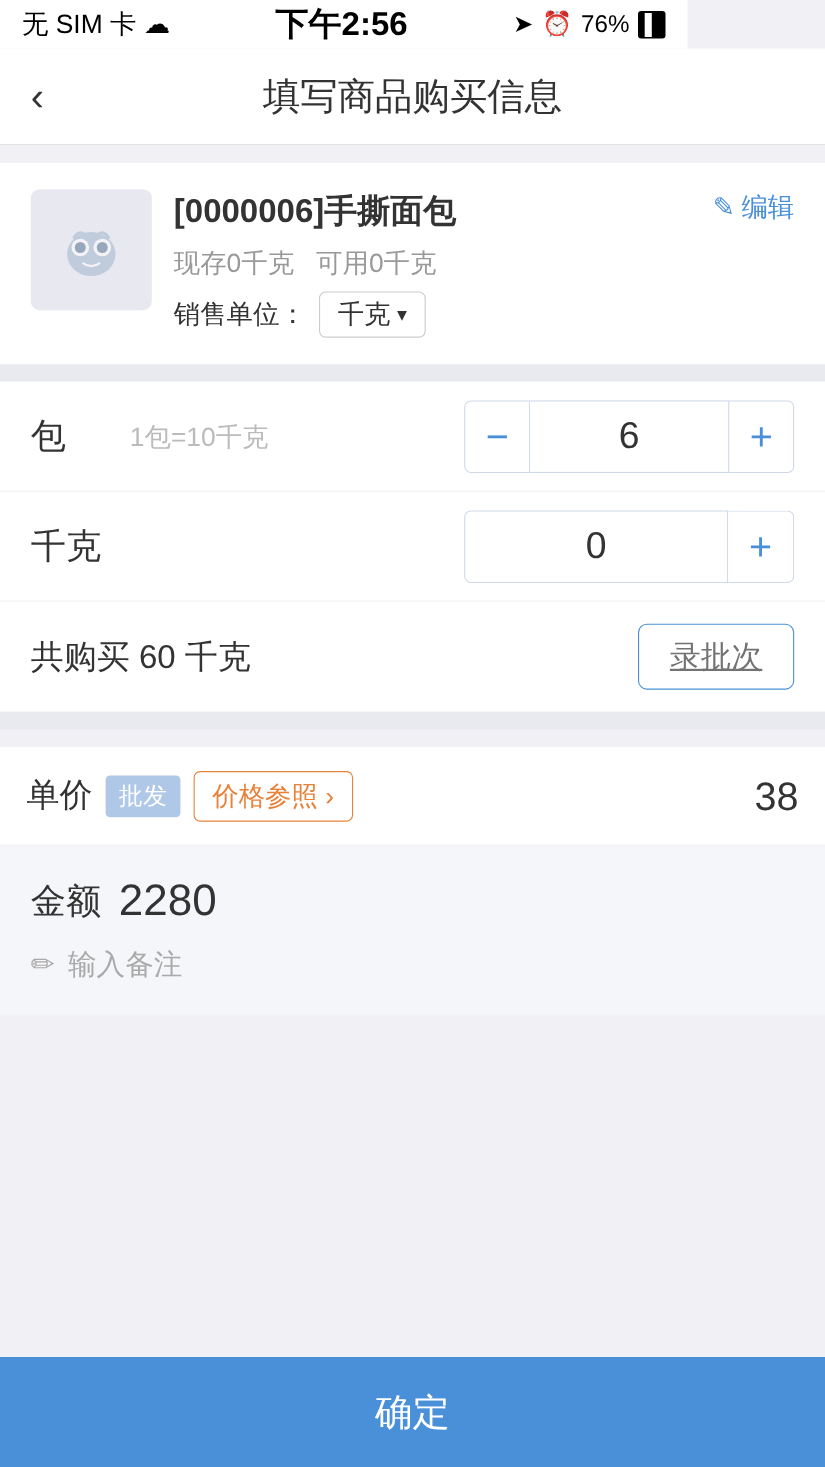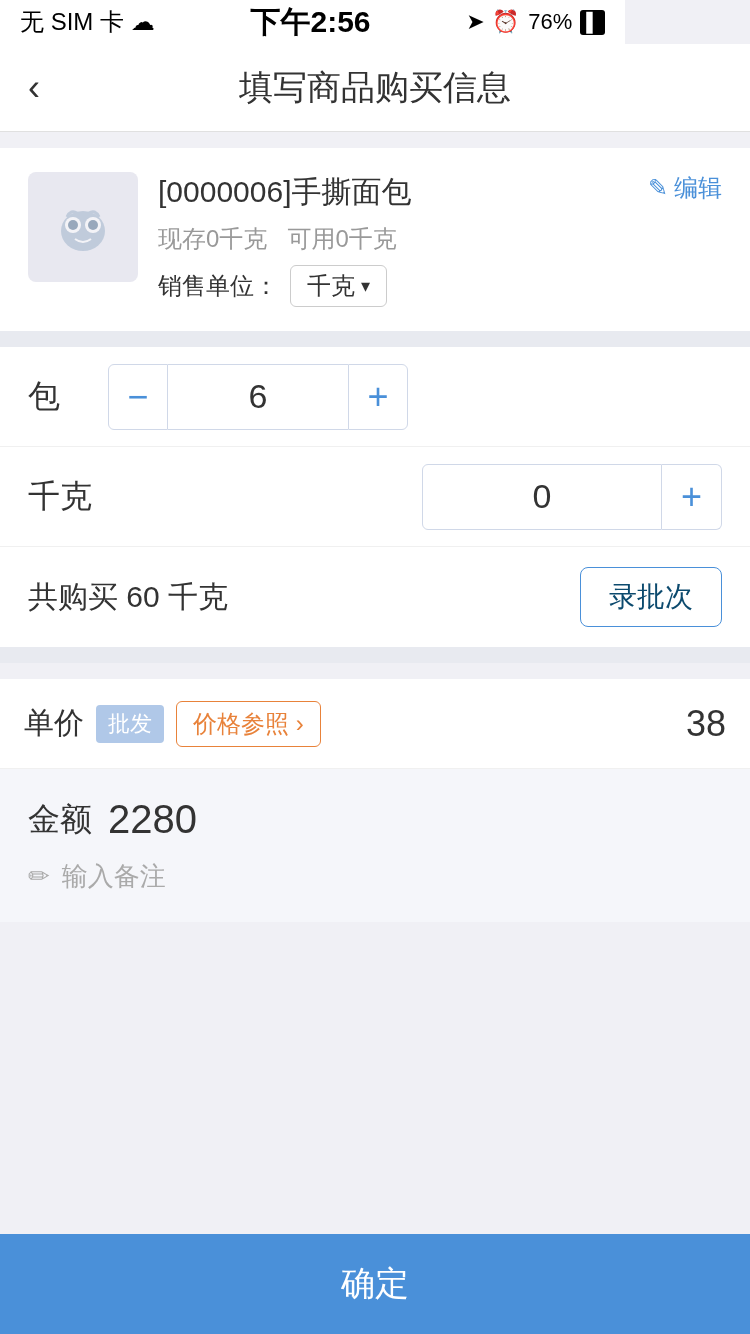--- a/index.html
+++ b/index.html
@@ -67,21 +67,21 @@
       height: 110px;
       background: #e8e8f0;
       border-radius: 8px;
       display: flex;
       align-items: center;
       justify-content: center;
       flex-shrink: 0;
     }
     .product-thumb svg { width: 64px; height: 64px; opacity: 0.5; }
     .product-info { flex: 1; }
-    .product-name { font-size: 30px; color: #333; font-weight: 400; margin-bottom: 10px; }
+    .product-name { font-size: 30px; color: #333; font-weight: 700; margin-bottom: 10px; }
     .product-stock { font-size: 24px; color: #999; margin-bottom: 10px; }
     .product-unit-row { display: flex; align-items: center; font-size: 24px; color: #333; }
     .unit-select {
       margin-left: 12px;
       border: 1px solid #ccc;
       border-radius: 6px;
       padding: 4px 16px;
       font-size: 24px;
       background: #fff;
       color: #333;
@@ -200,23 +200,24 @@
     }
     .total-text {
       font-size: 30px;
       color: #333;
     }
     .batch-btn {
       border: 1px solid #4a90d9;
       border-radius: 8px;
       padding: 10px 28px;
       font-size: 28px;
-      color: #0c4a6e;
-      background: #fff;
-      cursor: pointer;
+      color: #737373;
+      background: #fff;
+      cursor: pointer;
+      text-decoration: underline;
     }
 
     
     .price-section {
       background: #fff;
       margin-top: 16px;
     }
     .price-row {
       display: flex;
       align-items: center;
@@ -361,20 +362,21 @@
       <span>编辑</span>
     </div>
   </div>
 
   <div class="separator"></div>
 
   <div class="input-section">
 
     <div class="input-row">
       <span class="input-label">包</span>
+      <span class="input-hint">1包=10千克</span>
       <div class="stepper">
         <button class="stepper-btn left">−</button>
         <input class="stepper-input" type="text" value="6" style="">
         <button class="stepper-btn right">+</button>
       </div>
     </div>
 
     <div class="input-row">
       <span class="input-label">千克</span>
       <span class="input-hint"></span>

